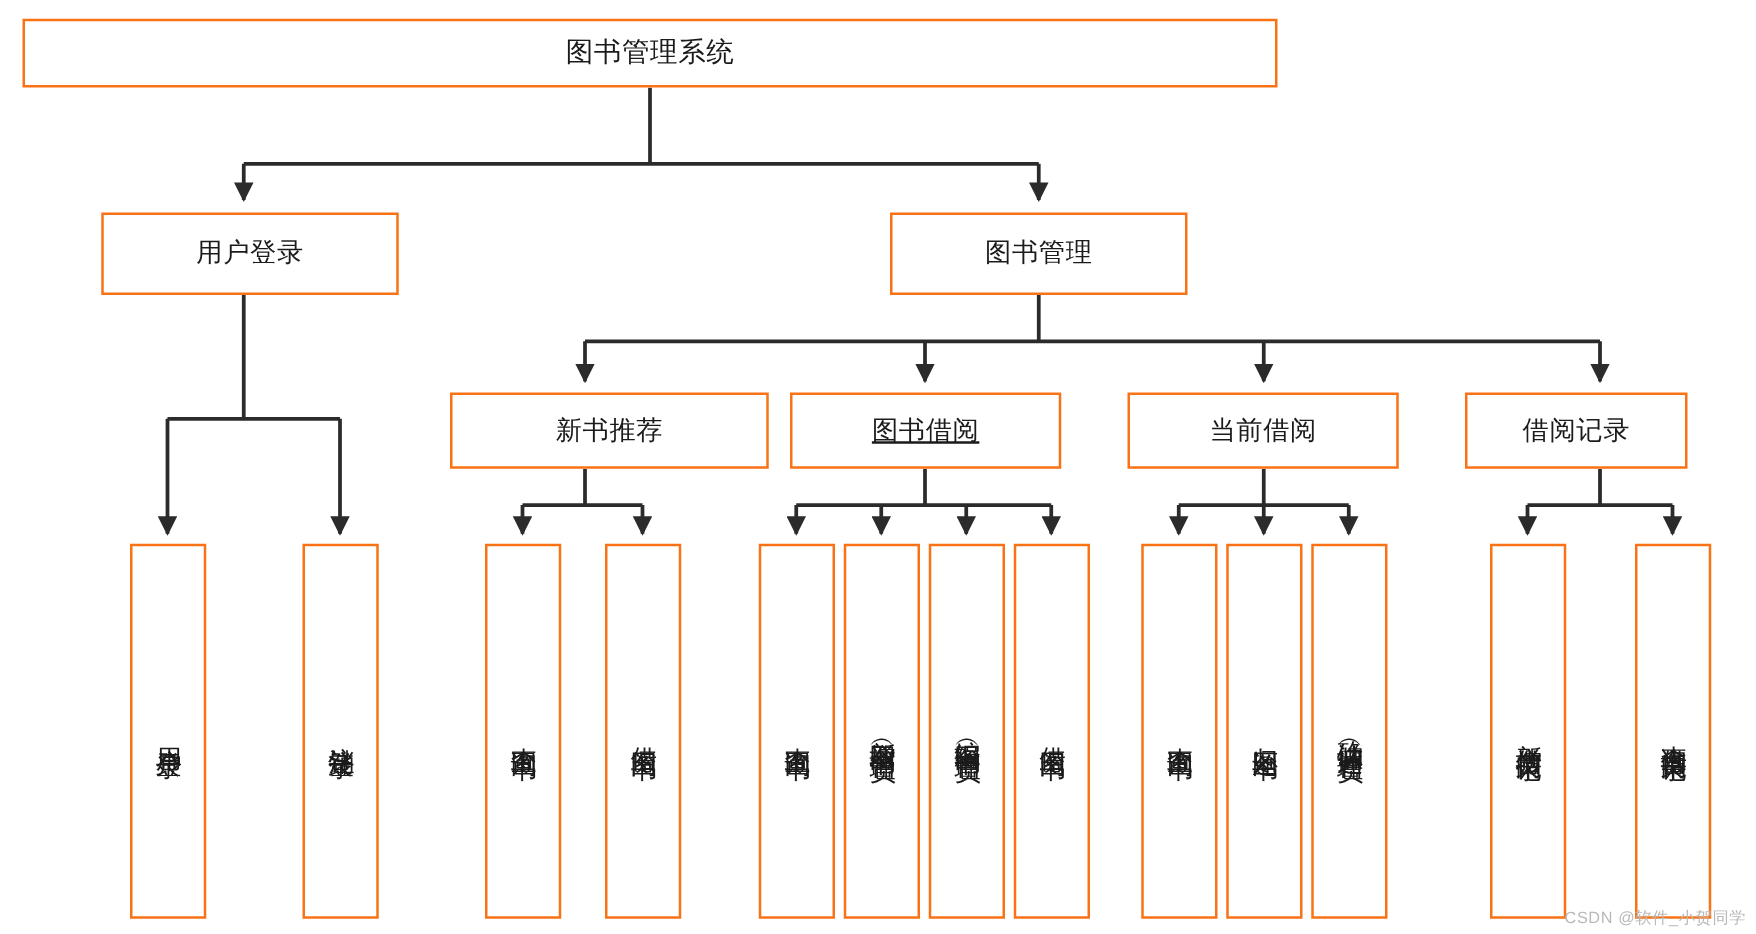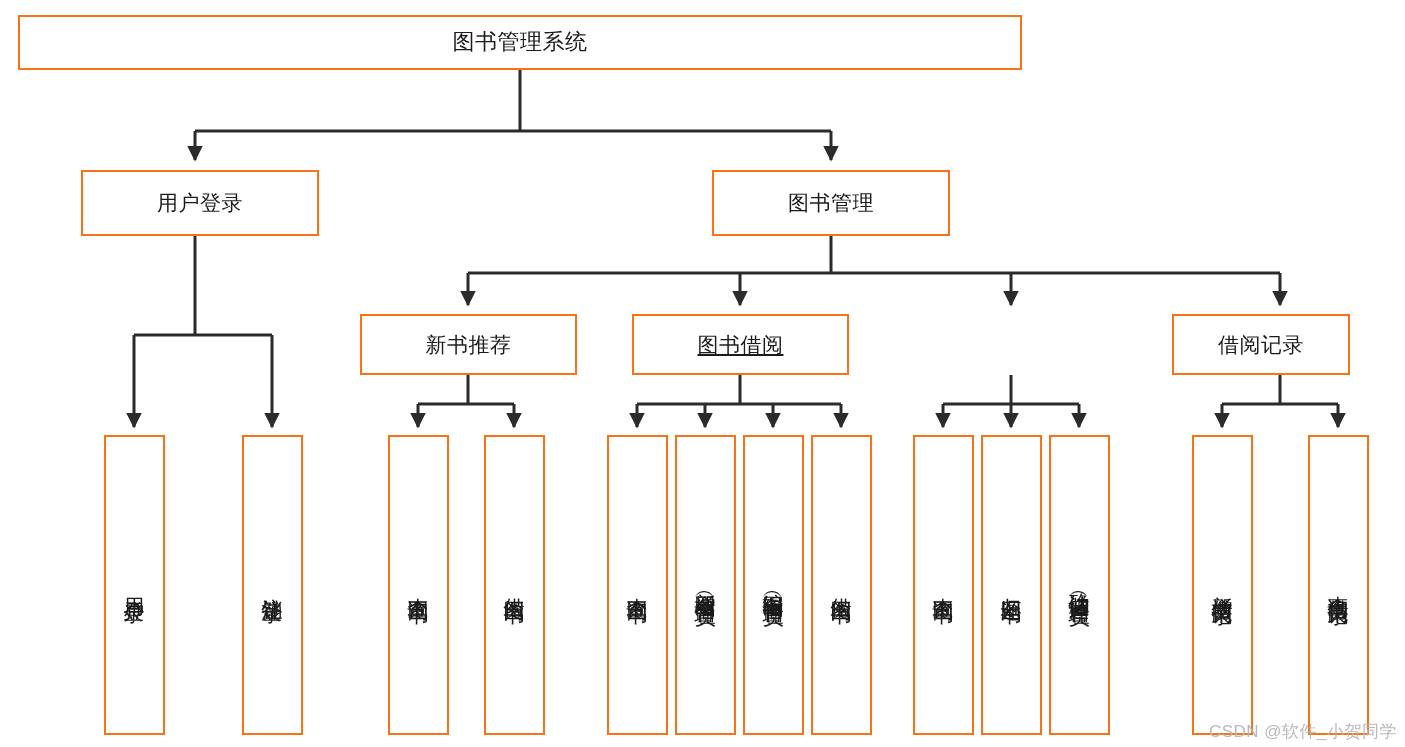--- a/index.html
+++ b/index.html
@@ -59,21 +59,21 @@
     text-orientation: upright;
     font-size: 21px;
     letter-spacing: 2px;
     line-height: 1;
     max-height: 268px;
   }
   #watermark {
     position: absolute;
     right: 8px;
     bottom: 4px;
-    font-size: 17px;
+    font-size: 13px;
     color: #b9b9b9;
     white-space: nowrap;
     letter-spacing: 0.5px;
   }
 </style>
 </head>
 <body>
 
 <div id="canvas">
 
@@ -132,28 +132,31 @@
   </div>
 
   <div class="node horiz" style="left:81px; top:170px; width:238px; height:66px;">
     <span class="label">用户登录</span>
   </div>
 
   <div class="node horiz" style="left:712px; top:170px; width:238px; height:66px;">
     <span class="label">图书管理</span>
   </div>
 
-  <div class="node horiz" style="left:360px; top:314px; width:217px; height:61px;">
+  <div class="node horiz" style="left:360px; top:314px; width:255px; height:61px;">
     <span class="label">新书推荐</span>
   </div>
 
   <div class="node horiz" style="left:632px; top:314px; width:217px; height:61px;text-decoration:underline;">
     <span class="label">图书借阅</span>
   </div>
 
+  <div class="node horiz" style="left:902px; top:314px; width:217px; height:61px;">
+    <span class="label">当前借阅</span>
+  </div>
 
   <div class="node horiz" style="left:1172px; top:314px; width:178px; height:61px;">
     <span class="label">借阅记录</span>
   </div>
 
   <div class="node leaf" style="left:104px; top:435px; width:61px; height:300px;">
     <span class="label">用户登录</span>
   </div>
 
   <div class="node leaf" style="left:242px; top:435px; width:61px; height:300px;">

